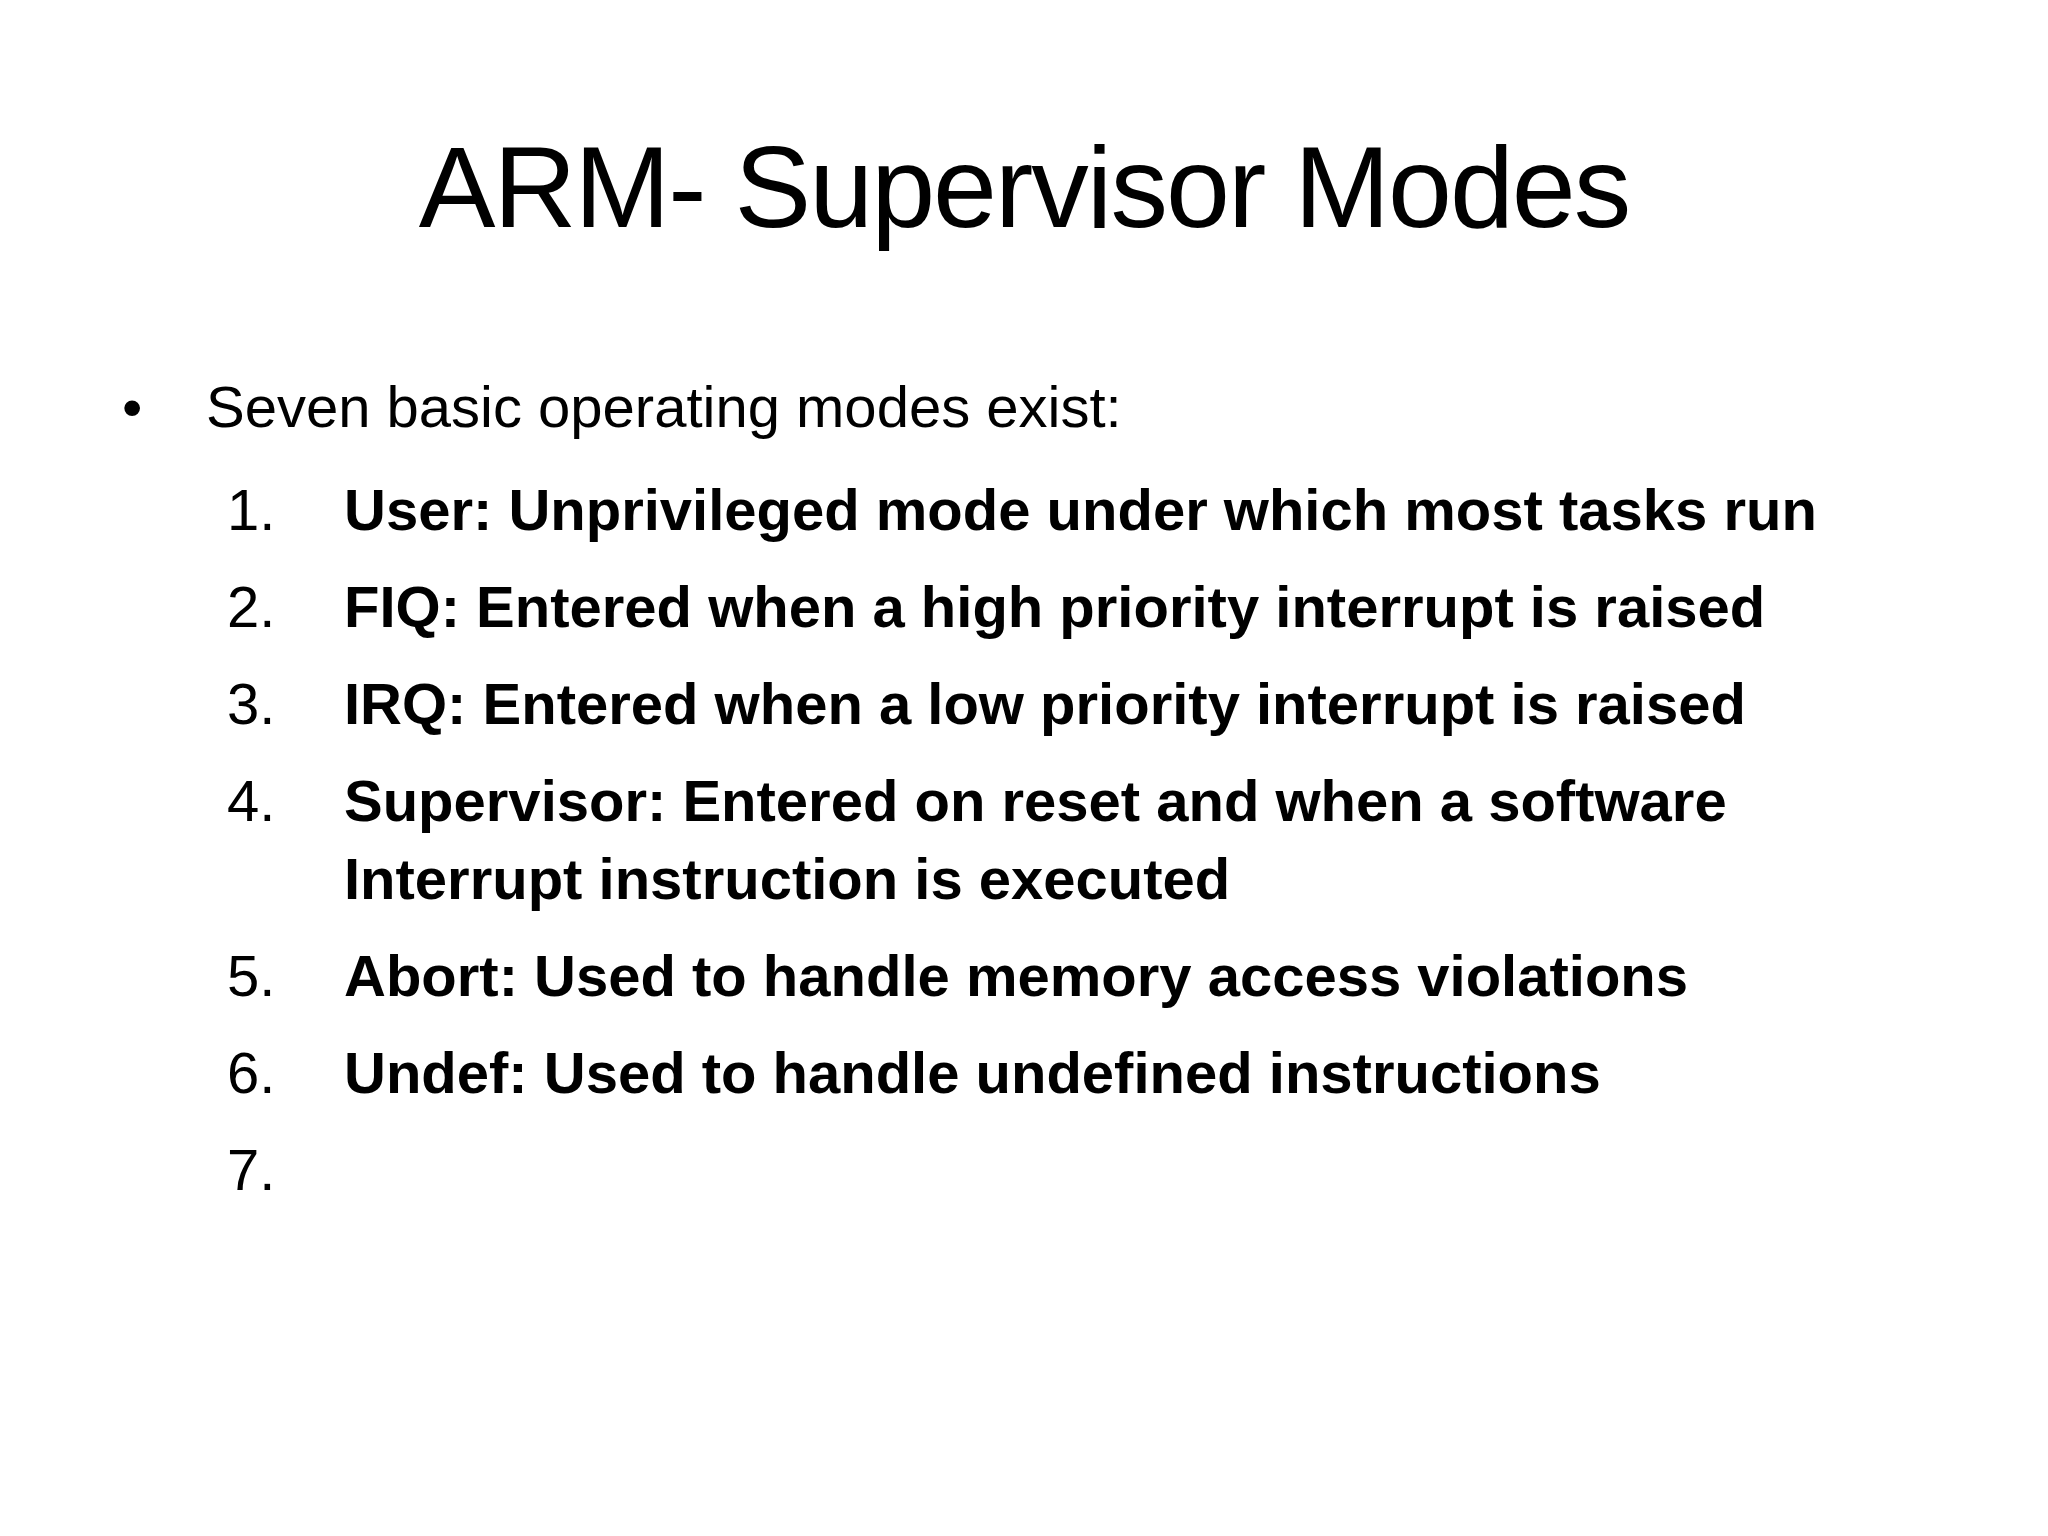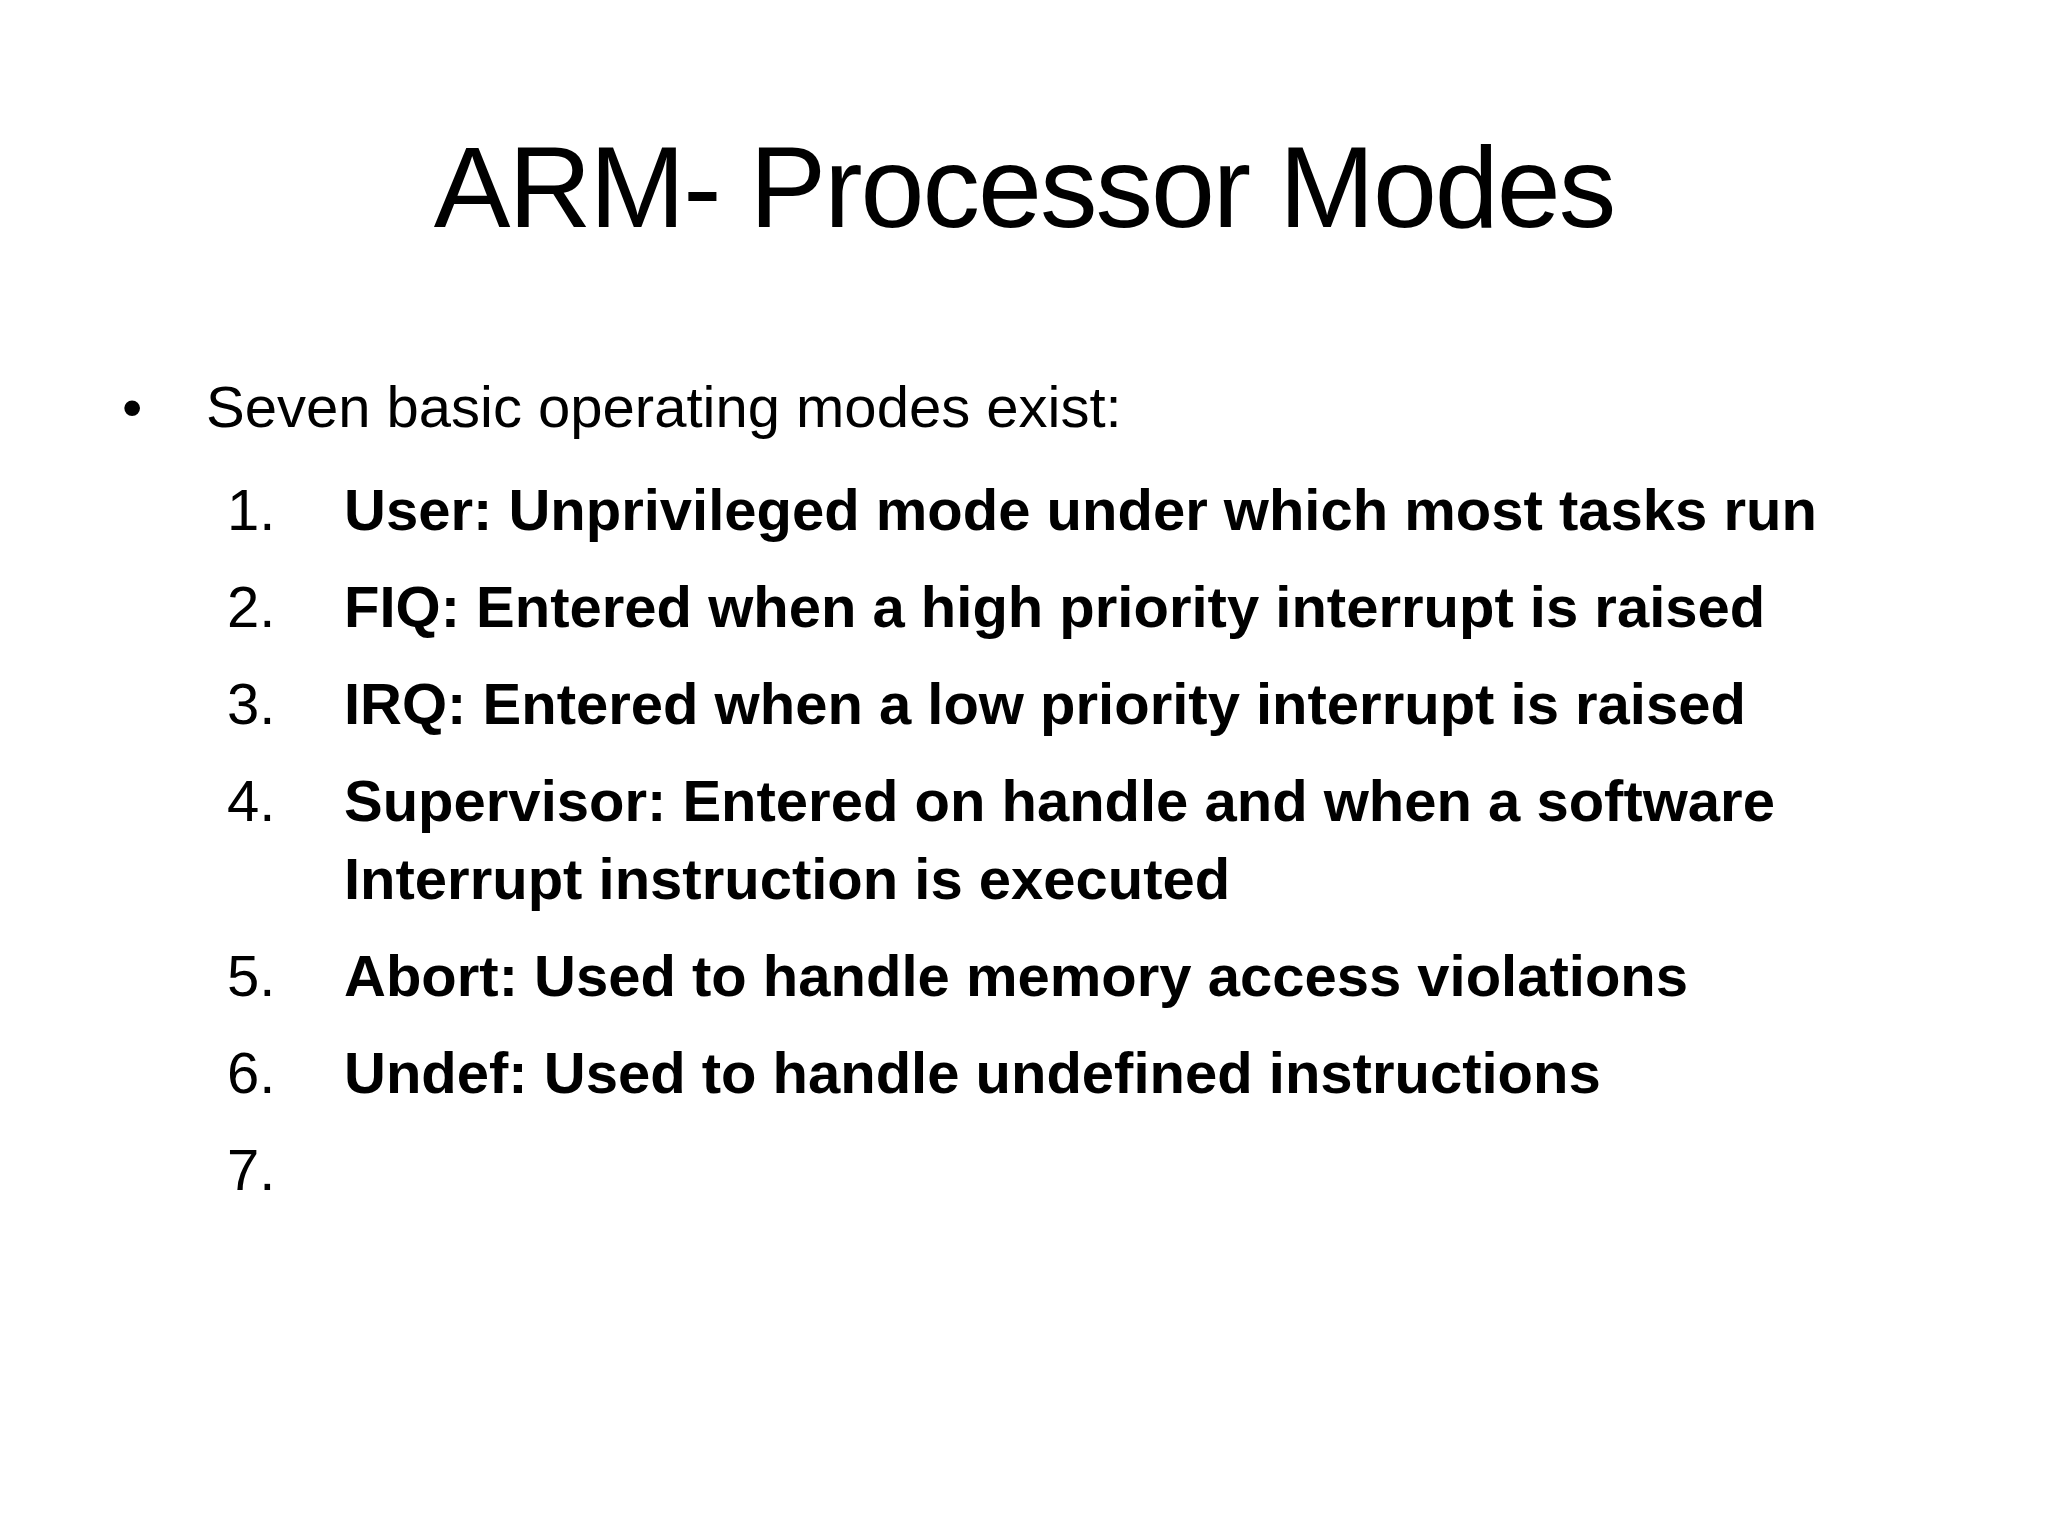--- a/index.html
+++ b/index.html
@@ -62,21 +62,21 @@
     font-weight: bold;
   }
   .bullet-text, .title, .item-number {
     white-space: nowrap;
   }
 </style>
 </head>
 <body>
 
 <div class="slide">
-  <div class="title">ARM- Processor Modes</div>
+  <div class="title">ARM- Supervisor Modes</div>
 
   <div class="content">
     <div class="bullet-row">
       <div class="bullet-glyph">•</div>
       <div class="bullet-text">Seven basic operating modes exist:</div>
     </div>
 
     <div class="mode-list">
   <div class="item">
     <div class="item-number">1.</div>
@@ -95,21 +95,21 @@
   <div class="item">
     <div class="item-number">3.</div>
     <div class="item-lines">
             <div>IRQ: Entered when a low priority interrupt is raised</div>
           </div>
   </div>
 
   <div class="item">
     <div class="item-number">4.</div>
     <div class="item-lines">
-            <div>Supervisor: Entered on handle and when a software</div>
+            <div>Supervisor: Entered on reset and when a software</div>
             <div>Interrupt instruction is executed</div>
           </div>
   </div>
 
   <div class="item">
     <div class="item-number">5.</div>
     <div class="item-lines">
             <div>Abort: Used to handle memory access violations</div>
           </div>
   </div>

